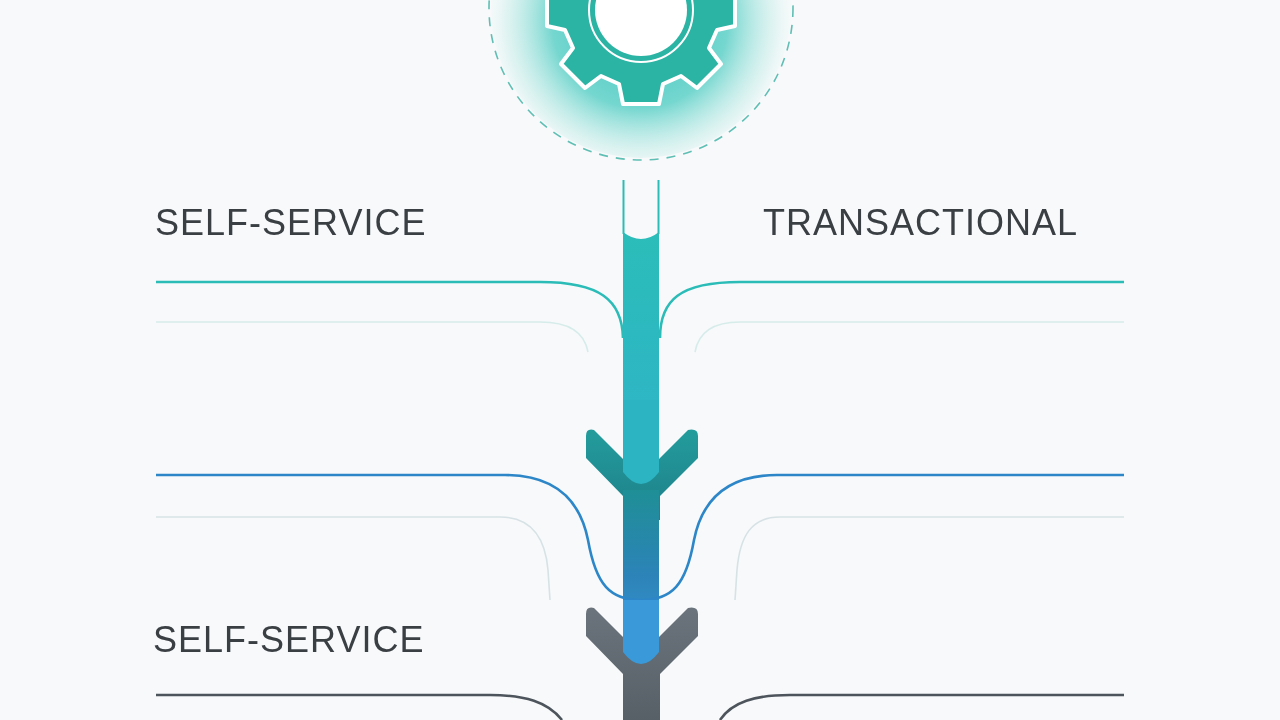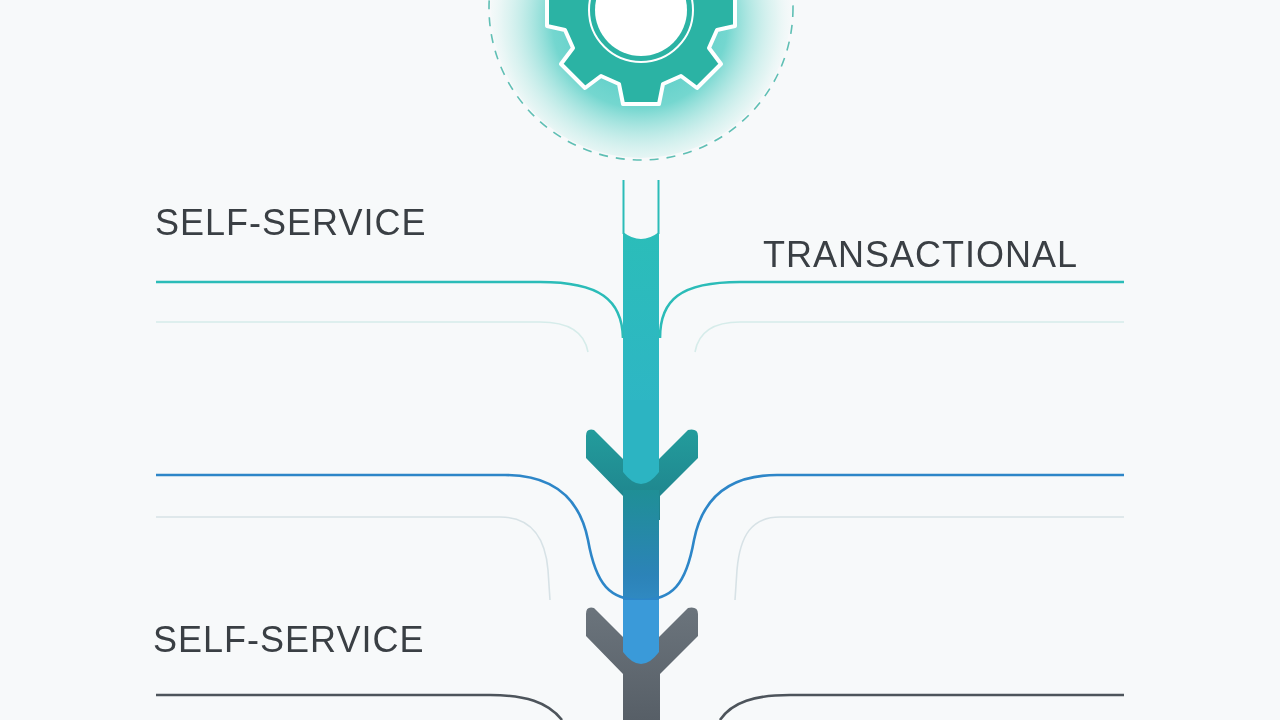--- a/index.html
+++ b/index.html
@@ -12,21 +12,21 @@
     .stage { position: absolute; left: 0; top: 0; width: 1231px; height: 720px; }
     .label {
       position: absolute;
       font-size: 36px;
       letter-spacing: 1px;
       color: #3a3f44;
       white-space: nowrap;
       font-weight: normal;
     }
     .label.left { text-align: left; }
-    .label.right { text-align: right; margin-top: 32px; }
+    .label.right { text-align: right; }
   </style>
 </head>
 <body>
 
 <div class="stage">
   <svg width="1280" height="720" viewBox="0 0 1280 720" xmlns="http://www.w3.org/2000/svg">
     <defs>
       <radialGradient id="glow" cx="640" cy="20" r="160" gradientUnits="userSpaceOnUse">
         <stop offset="0" stop-color="#2bbcb8" stop-opacity="0.95"></stop>
         <stop offset="0.55" stop-color="#3cc8bd" stop-opacity="0.7"></stop>

